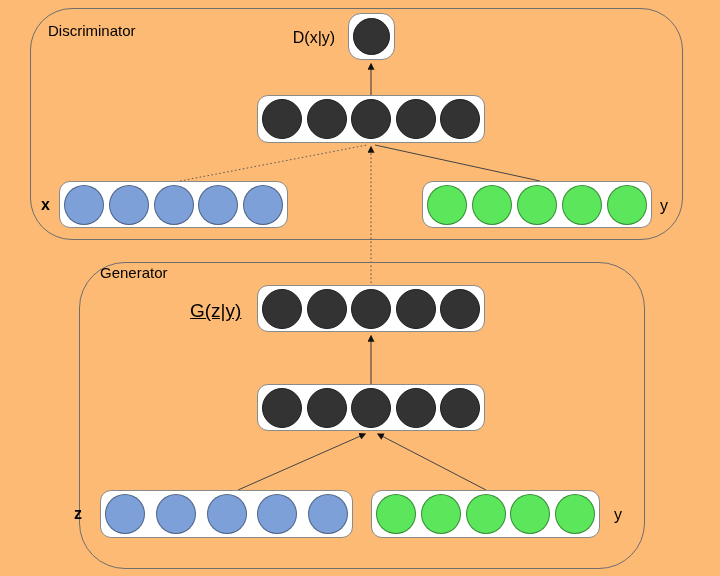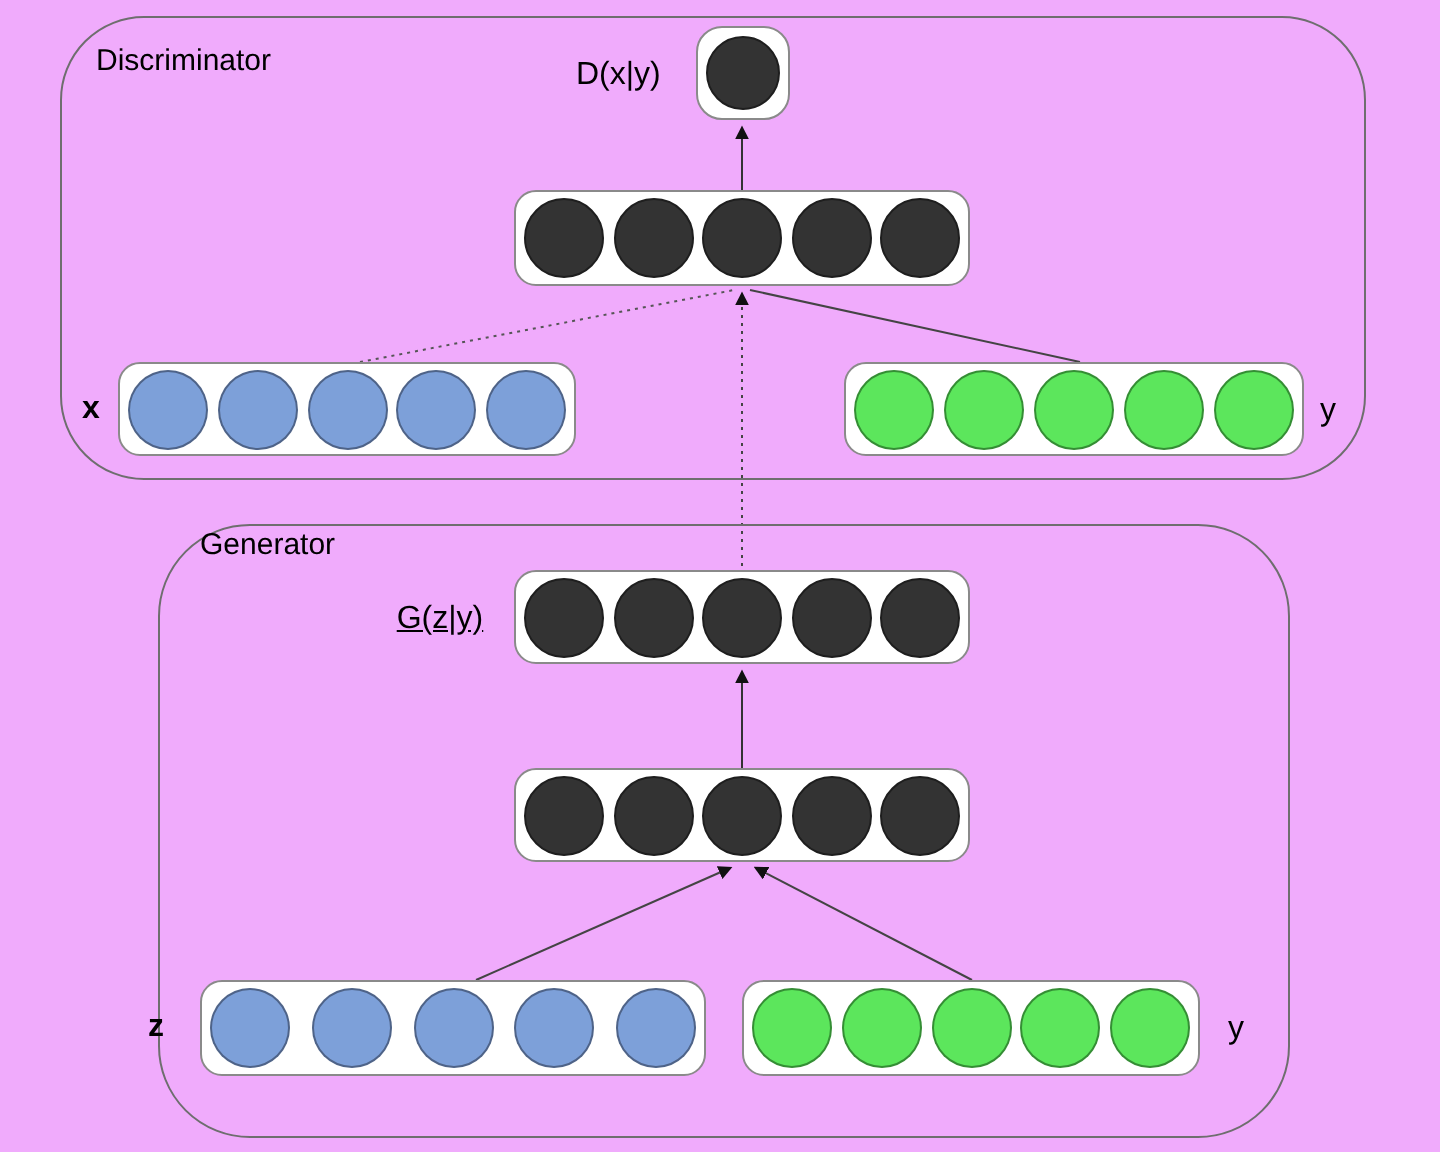--- a/index.html
+++ b/index.html
@@ -1,17 +1,17 @@
 <!DOCTYPE html>
 <html><head>
 <meta charset="utf-8">
 <style>
   html,body{margin:0;padding:0;background:#fff;}
   #canvas{
-    position:relative;width:720px;height:576px;background:#f0abfc;
+    position:relative;width:720px;height:576px;background:#fdba74;
     font-family:"Liberation Sans",sans-serif;color:#000;overflow:hidden;
   }
   .bigbox{
     position:absolute;border:1px solid var(--boxborder);background:transparent;
   }
   #disc-box{left:30px;top:8px;width:651px;height:230px;border-radius:42px;}
   #gen-box{left:79px;top:262px;width:564px;height:305px;border-radius:46px;}
   .layer{
     position:absolute;border:1px solid var(--layerborder);border-radius:11px;
     background:#fff;display:flex;align-items:center;justify-content:space-between;
@@ -28,22 +28,22 @@
   #d-hidden{left:257px;top:95px;width:228px;height:48px;}
   #x-layer{left:59px;top:181px;width:229px;height:47px;}
   #dy-layer{left:422px;top:181px;width:230px;height:47px;}
   #g-out{left:257px;top:285px;width:228px;height:47px;}
   #g-hidden{left:257px;top:384px;width:228px;height:47px;}
   #z-layer{left:100px;top:490px;width:253px;height:48px;}
   #gy-layer{left:371px;top:490px;width:229px;height:48px;}
   .lbl{position:absolute;font-size:15px;line-height:1.2;white-space:nowrap;}
   #lbl-disc{left:48px;top:22px;}
   #lbl-gen{left:100px;top:264px;}
-  #lbl-dout{left:288px;top:28px;width:52px;text-align:left;font-size:16px;}
-  #lbl-gout{left:190px;top:300px;width:60px;text-align:center;font-size:16px;text-decoration:underline;}
+  #lbl-dout{left:288px;top:28px;width:52px;text-align:center;font-size:16px;}
+  #lbl-gout{left:190px;top:300px;width:60px;text-align:left;font-size:19px;text-decoration:underline;}
   .io-lbl{font-size:16px;}
   #lbl-x{left:41px;top:195px;font-weight:700;}
   #lbl-dy{left:660px;top:196px;}
   #lbl-z{left:74px;top:504px;font-weight:700;}
   #lbl-gy{left:614px;top:505px;}
   #wires{position:absolute;left:0;top:0;width:720px;height:576px;pointer-events:none;}
 </style>
 </head>
 <body>
 

